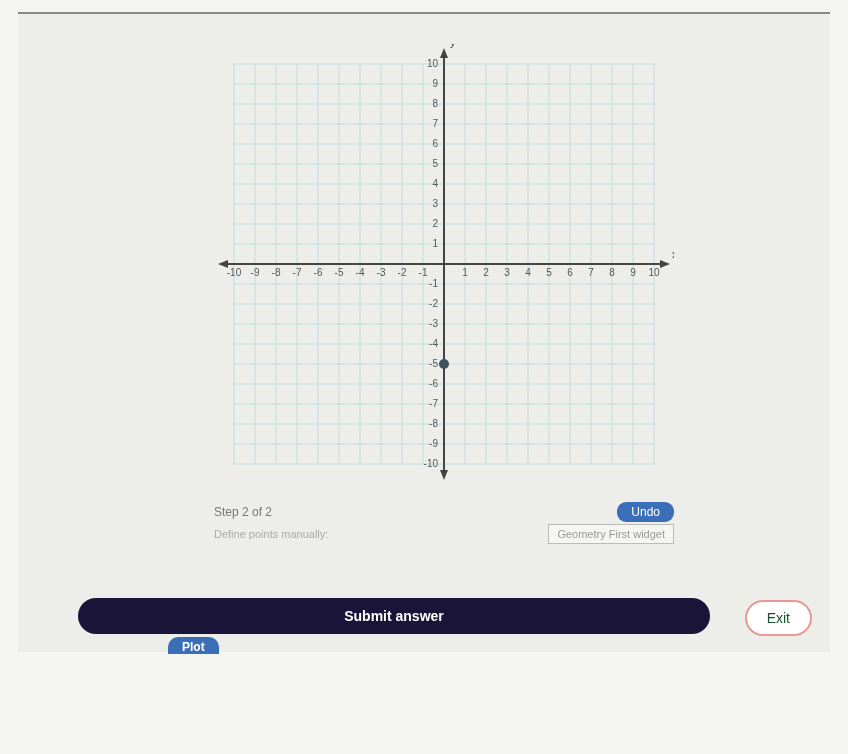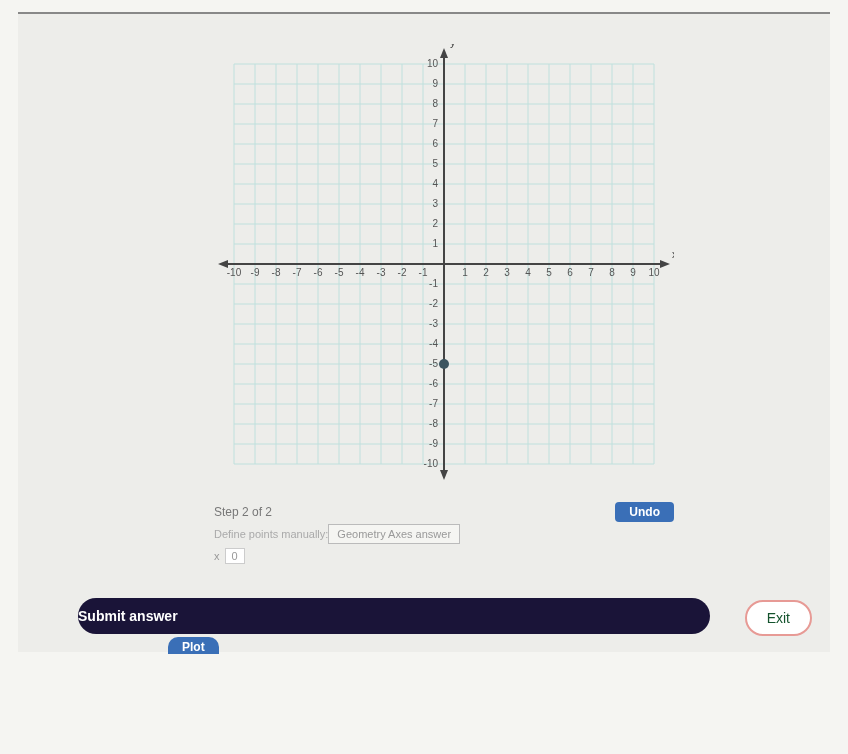--- a/index.html
+++ b/index.html
@@ -53,30 +53,30 @@
   }
   .step-row {
     display: flex;
     justify-content: space-between;
     align-items: center;
     padding: 2px 0;
   }
   .undo-pill {
     background: #3a6fb7;
     color: #fff;
-    border-radius: 4px;
+    border-radius: 9px;
     padding: 3px 14px;
     font-size: 12px;
-    font-weight: bold;
+    font-weight: normal;
     cursor: pointer;
   }
   .instruction { margin: 4px 0; color: #888; }
   .define-row {
     display: flex;
-    justify-content: flex-start;
+    justify-content: space-between;
     align-items: center;
     color: #aaa;
     font-size: 11px;
   }
   .geom-box {
     border: 1px solid #bbb;
     padding: 3px 8px;
     color: #999;
     font-size: 11px;
     background: #f5f5f2;
@@ -90,21 +90,21 @@
     background: #fff;
   }
 
   .submit-bar {
     position: absolute;
     left: 60px;
     right: 120px;
     bottom: 18px;
     background: #1a1438;
     color: #fff;
-    text-align: left;
+    text-align: center;
     padding: 10px 0;
     border-radius: 20px;
     font-size: 14px;
     font-weight: bold;
     cursor: pointer;
   }
   .exit-btn {
     position: absolute;
     right: 18px;
     bottom: 16px;
@@ -241,25 +241,21 @@
         </svg>
     </div>
 
     <div class="controls">
       <div class="step-row">
         <span>Step 2 of 2</span>
         <span class="undo-pill">Undo</span>
       </div>
       <div class="define-row">
         <span>Define points manually:</span>
-        <span class="geom-box">Geometry Axes answer</span>
-      </div>
-      <div class="xy-row">
-        <span>x</span>
-        <span class="cell">0</span>
+        <span class="geom-box">Geometry First widget</span>
       </div>
     </div>
 
     <div class="submit-bar">Submit answer</div>
     <div class="exit-btn">Exit</div>
     <div class="plot-tab">Plot</div>
 
   </div>
 </div>
 

